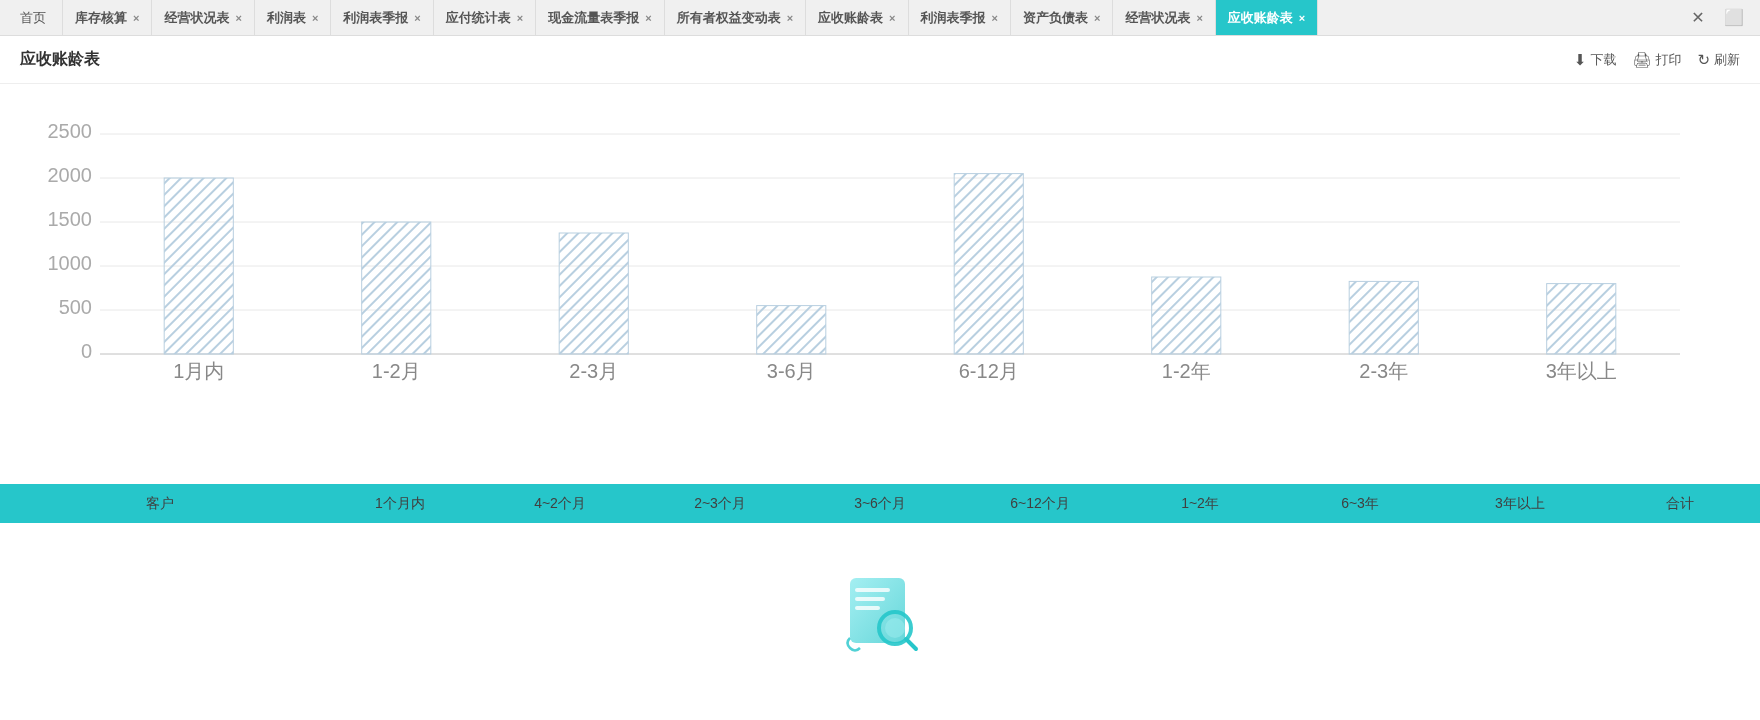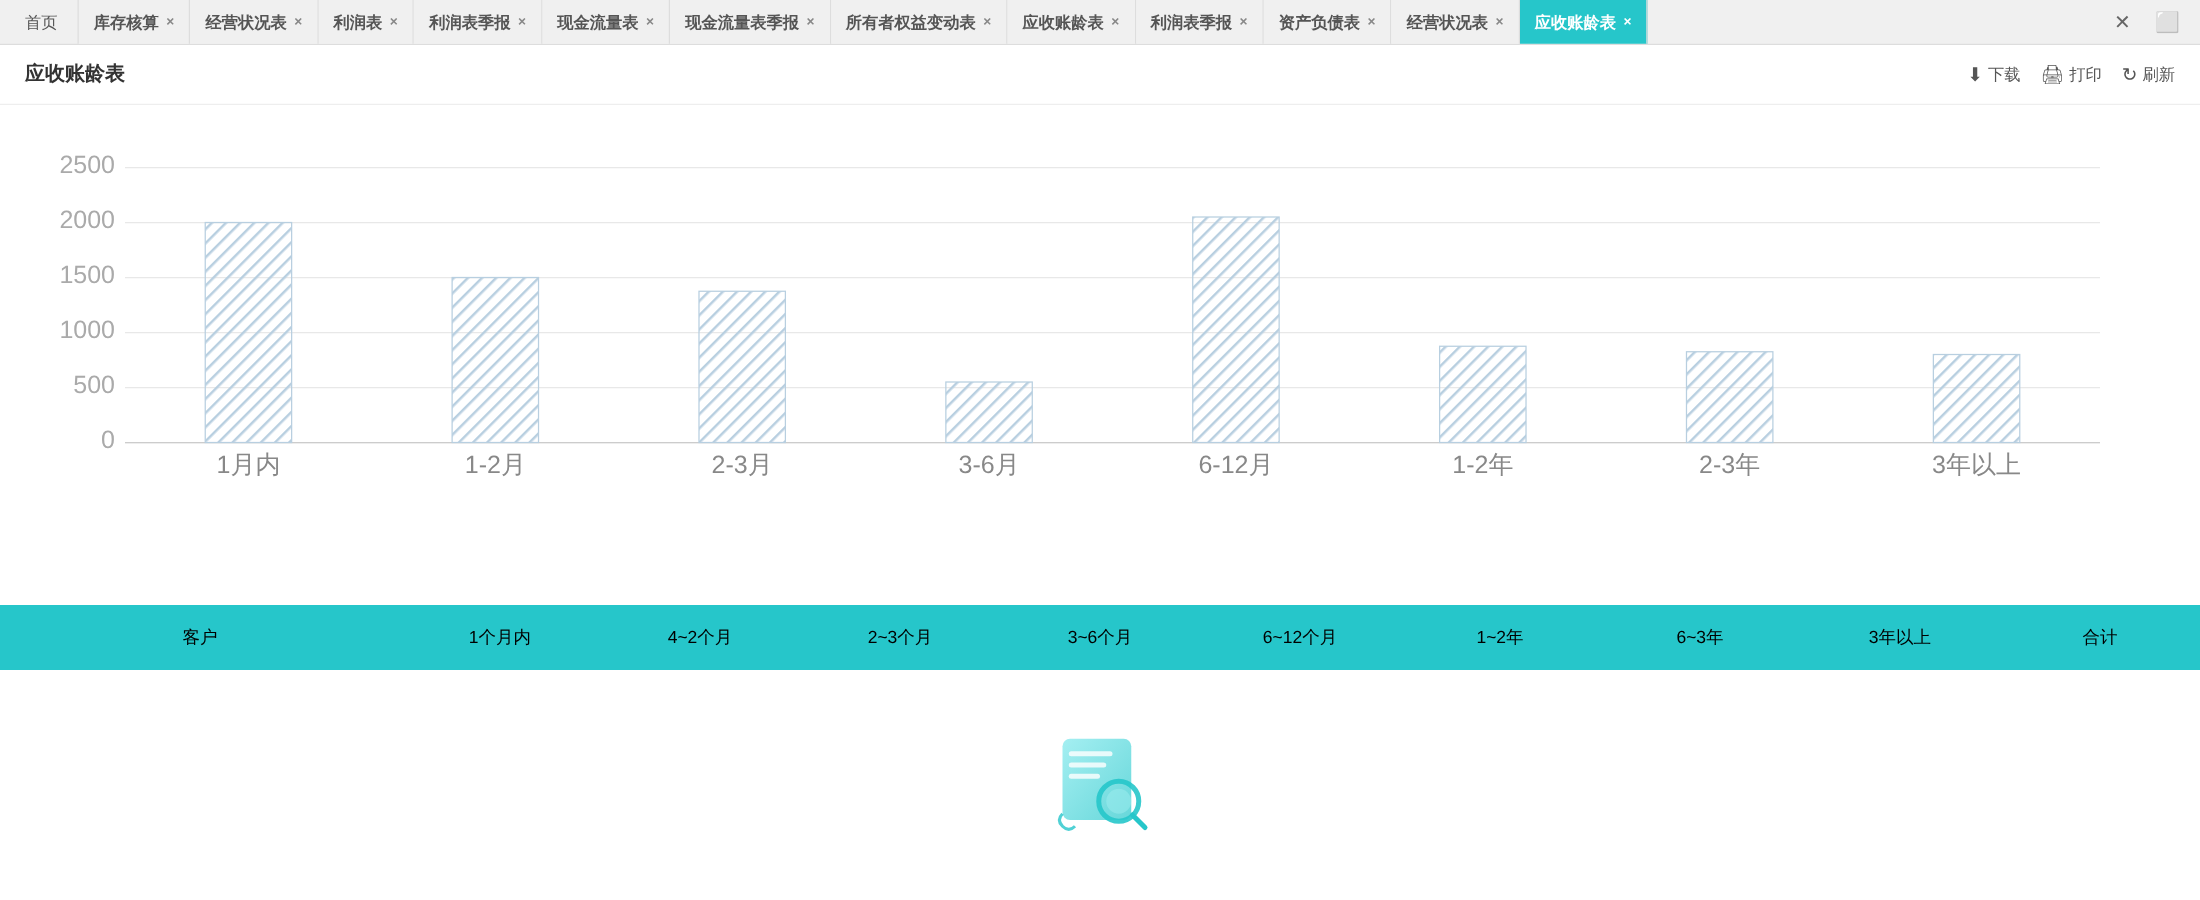--- a/index.html
+++ b/index.html
@@ -120,22 +120,22 @@
     .chart-svg-container {
       width: 100%;
       height: 320px;
     }
 
     
     .table-header {
       display: grid;
       grid-template-columns: 2fr 1fr 1fr 1fr 1fr 1fr 1fr 1fr 1fr 1fr;
       background: #26c6ca;
-      color: #000000;
-      height: 52px;
+      color: #404040;
+      height: 39px;
       align-items: center;
     }
     .table-header-cell {
       text-align: center;
       font-size: 14px;
       padding: 0 8px;
     }
 
     
     .empty-state {
@@ -171,21 +171,21 @@
       </div>
       <div class="tab-item">
         <span>利润表</span>
         <span class="tab-close">×</span>
       </div>
       <div class="tab-item">
         <span>利润表季报</span>
         <span class="tab-close">×</span>
       </div>
       <div class="tab-item">
-        <span>现金流量表</span>
+        <span>应付统计表</span>
         <span class="tab-close">×</span>
       </div>
       <div class="tab-item">
         <span>现金流量表季报</span>
         <span class="tab-close">×</span>
       </div>
       <div class="tab-item">
         <span>所有者权益变动表</span>
         <span class="tab-close">×</span>
       </div>

